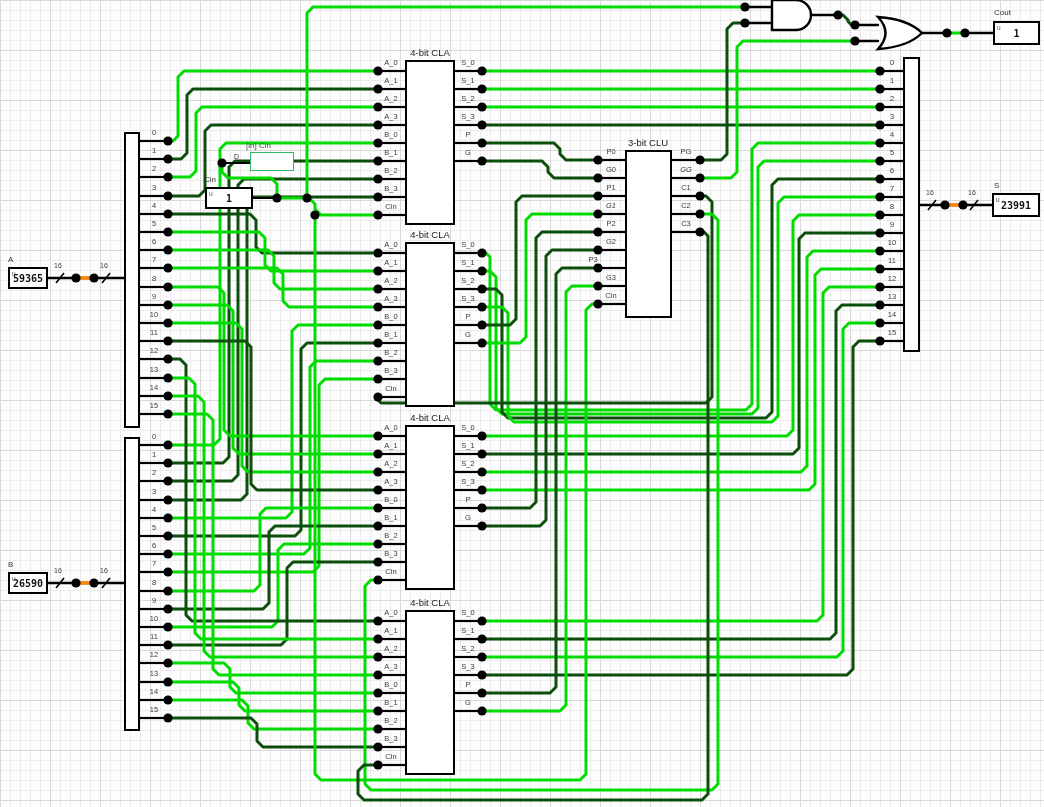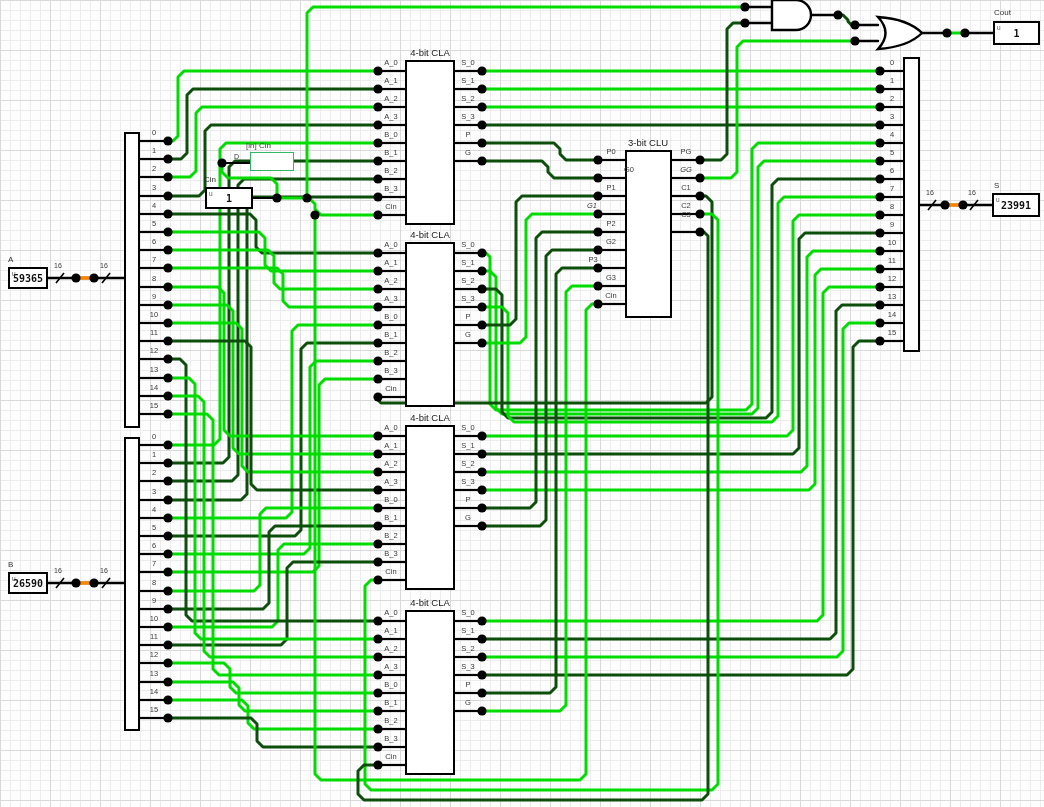--- a/index.html
+++ b/index.html
@@ -502,33 +502,33 @@
       <div class="lbl" style="left: 391px; top: 716px;">B_2</div>
       <div class="lbl" style="left: 391px; top: 734px;">B_3</div>
       <div class="lbl" style="left: 391px; top: 752px;">Cin</div>
       <div class="lbl" style="left: 468px; top: 608px;">S_0</div>
       <div class="lbl" style="left: 468px; top: 626px;">S_1</div>
       <div class="lbl" style="left: 468px; top: 644px;">S_2</div>
       <div class="lbl" style="left: 468px; top: 662px;">S_3</div>
       <div class="lbl" style="left: 468px; top: 680px;">P</div>
       <div class="lbl" style="left: 468px; top: 698px;">G</div>
       <div class="lbl" style="left: 611px; top: 147px;">P0</div>
-      <div class="lbl" style="left: 629px; top: 165px; text-align: right;">G0</div>
+      <div class="lbl" style="left: 611px; top: 165px; text-align: right;">G0</div>
       <div class="lbl" style="left: 611px; top: 183px;">P1</div>
-      <div class="lbl" style="left: 592px; top: 201px; font-style: italic;">G1</div>
+      <div class="lbl" style="left: 611px; top: 201px; font-style: italic;">G1</div>
       <div class="lbl" style="left: 611px; top: 219px;">P2</div>
       <div class="lbl" style="left: 611px; top: 237px;">G2</div>
       <div class="lbl" style="left: 593px; top: 255px;">P3</div>
       <div class="lbl" style="left: 611px; top: 273px;">G3</div>
       <div class="lbl" style="left: 611px; top: 291px;">Cin</div>
       <div class="lbl" style="left: 686px; top: 147px;">PG</div>
       <div class="lbl" style="left: 686px; top: 165px; font-style: italic;">GG</div>
       <div class="lbl" style="left: 686px; top: 183px;">C1</div>
       <div class="lbl" style="left: 686px; top: 201px;">C2</div>
-      <div class="lbl" style="left: 686px; top: 210px;">C3</div>
+      <div class="lbl" style="left: 686px; top: 219px;">C3</div>
       <div class="lbl" style="left: 154px; top: 128px;">0</div>
       <div class="lbl" style="left: 154px; top: 432px;">0</div>
       <div class="lbl" style="left: 892px; top: 58px;">0</div>
       <div class="lbl" style="left: 154px; top: 146px;">1</div>
       <div class="lbl" style="left: 154px; top: 450px;">1</div>
       <div class="lbl" style="left: 892px; top: 76px;">1</div>
       <div class="lbl" style="left: 154px; top: 164px;">2</div>
       <div class="lbl" style="left: 154px; top: 468px;">2</div>
       <div class="lbl" style="left: 892px; top: 94px;">2</div>
       <div class="lbl" style="left: 154px; top: 183px;">3</div>

